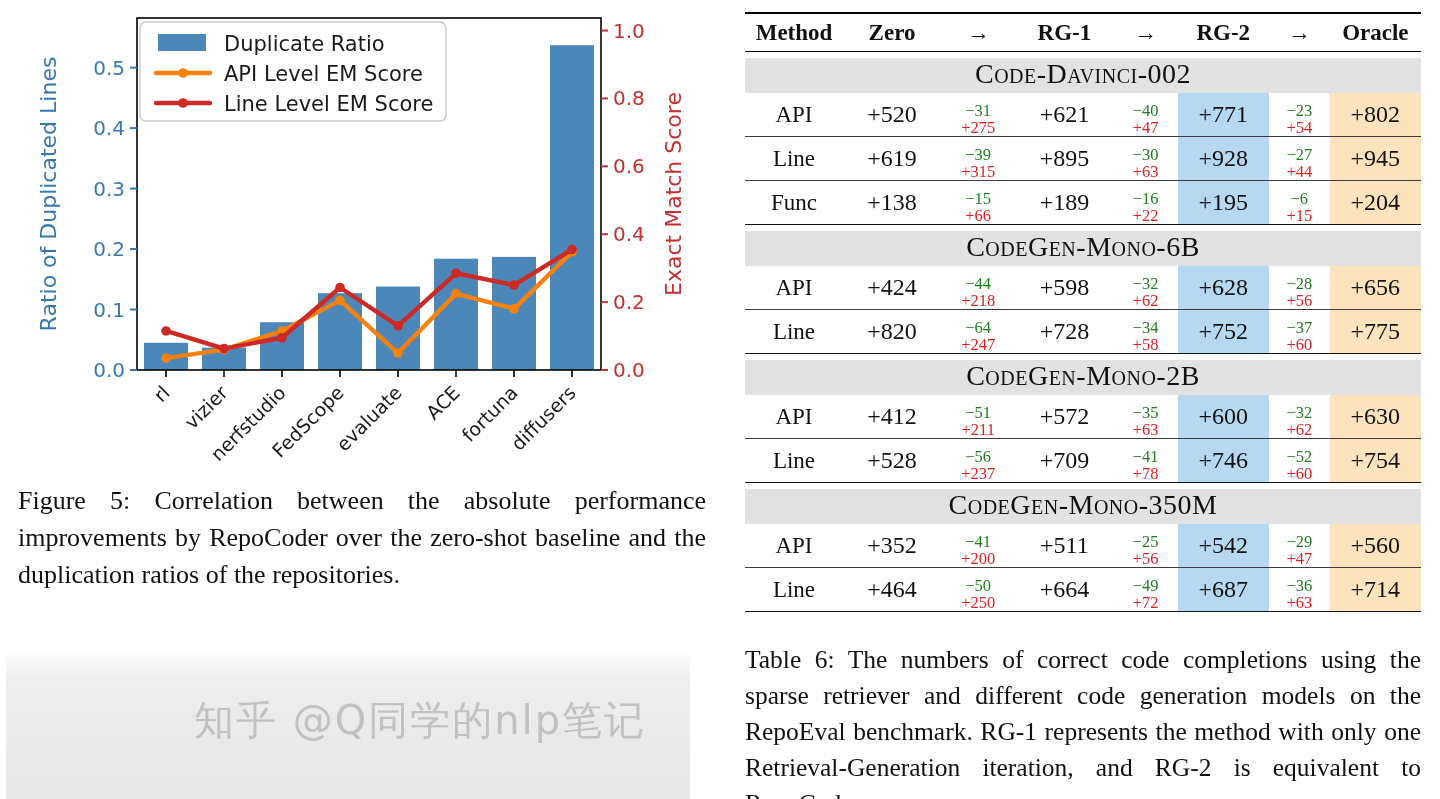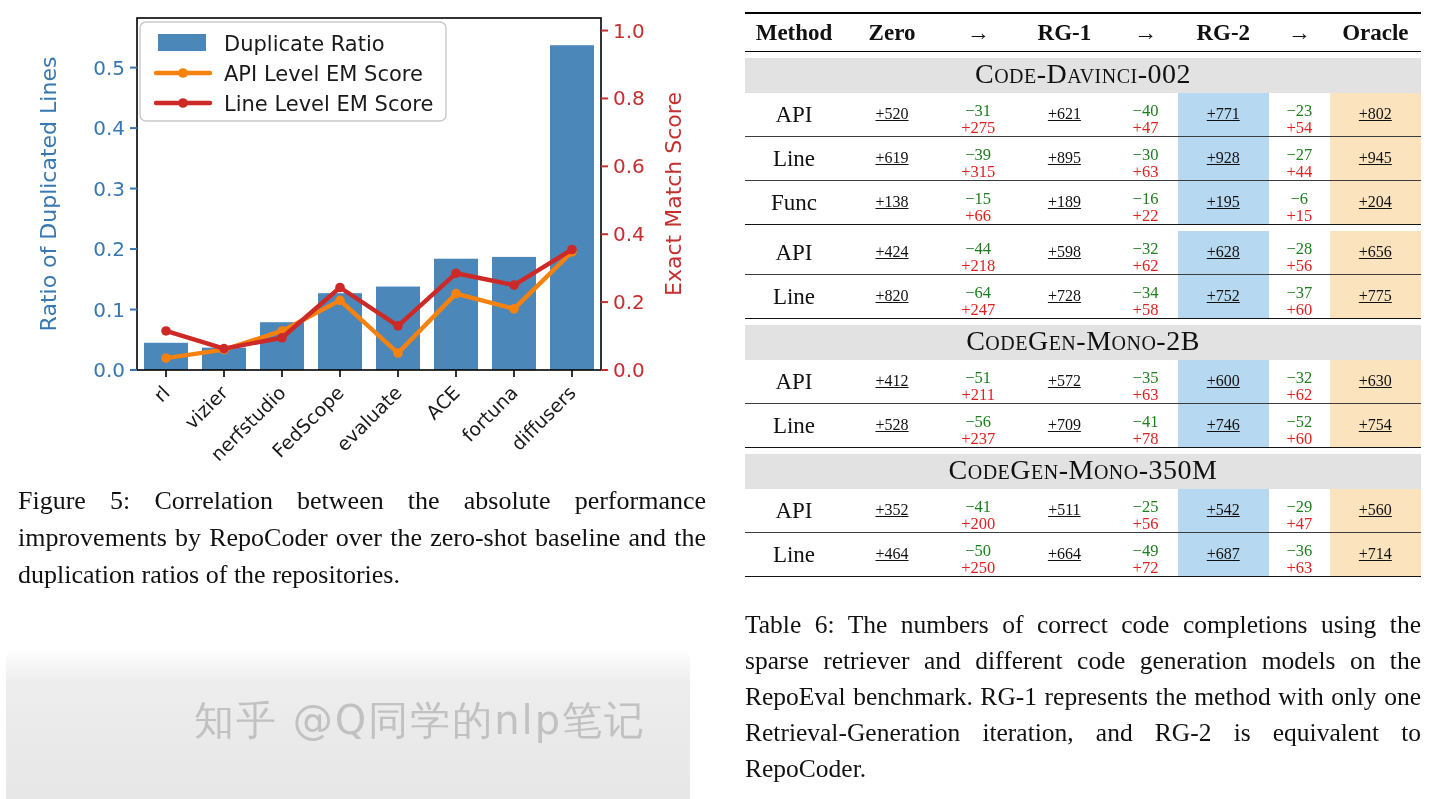--- a/index.html
+++ b/index.html
@@ -57,21 +57,21 @@
     text-align:center;font-variant:small-caps;
     font-size:28px;letter-spacing:.5px;
     padding:0 0 3px 0;
   }
   .trow.data{height:43px;}
   .trow.data + .trow.data{border-top:1.1px solid #3c3c3c;}
   .cell{
     display:flex;flex-direction:column;align-items:center;justify-content:center;
     height:100%;line-height:1.05;
   }
-  .cell.val{font-size:16px;text-decoration:underline;}
+  .cell.val{font-size:24px;}
   .cell.method{font-size:23px;}
   .cell.delta{font-size:16.5px;justify-content:flex-end;}
   .cell.delta .neg{display:block;color:var(--delta-neg,#1e7e1e);}
   .cell.delta .pos{display:block;color:var(--delta-pos,#e01f1f);}
   .cell.hl-b{background:var(--hl-blue,#b7d8f1);}
   .cell.hl-o{background:var(--hl-orange,#fbe3bd);}
 
   
   .watermark{
     position:absolute;left:194px;top:698px;width:500px;
@@ -236,20 +236,21 @@
           </div>
           <div class="cell val hl-b">+195</div>
           <div class="cell delta">
             <div class="neg">−6</div>
             <div class="pos">+15</div>
           </div>
           <div class="cell val hl-o">+204</div>
         </div>
       </div>
       <div class="section">
+        <div class="band">CodeGen-Mono-6B</div>
         <div class="trow data">
           <div class="cell method">API</div>
           <div class="cell val">+424</div>
           <div class="cell delta">
             <div class="neg">−44</div>
             <div class="pos">+218</div>
           </div>
           <div class="cell val">+598</div>
           <div class="cell delta">
             <div class="neg">−32</div>

